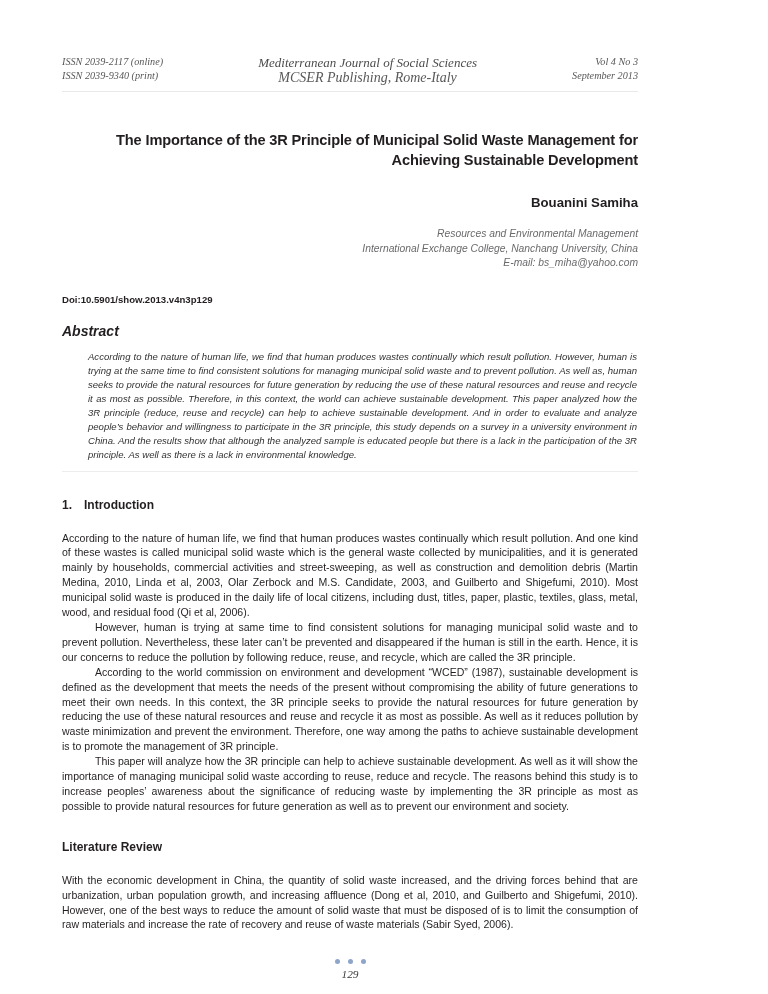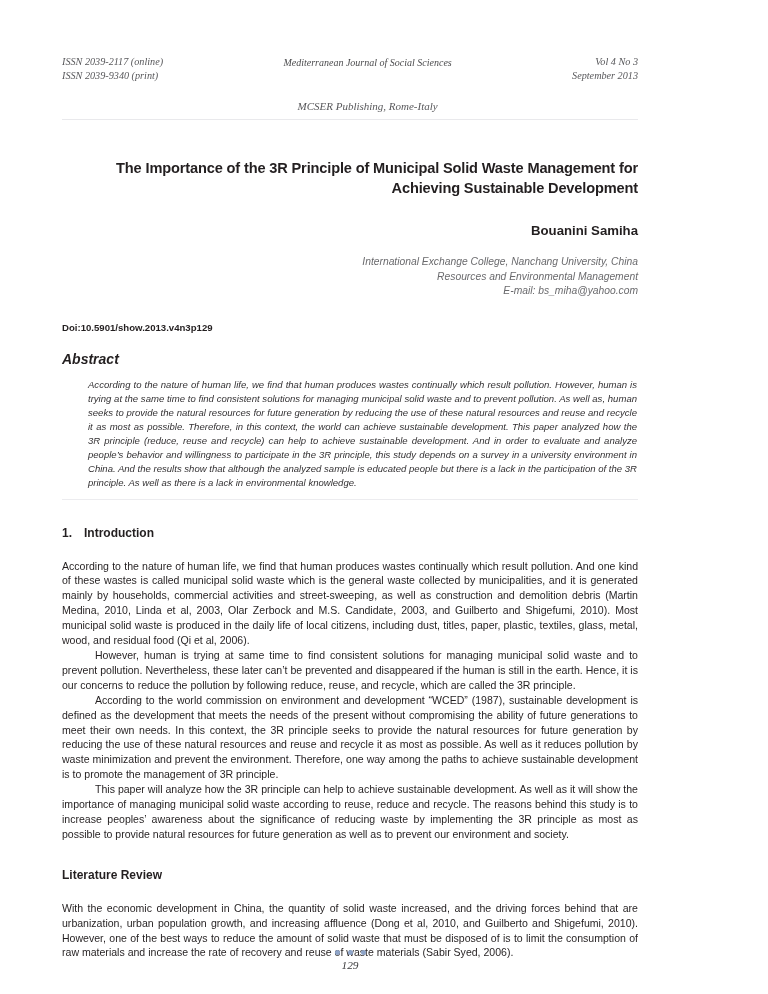--- a/index.html
+++ b/index.html
@@ -32,28 +32,27 @@
     font-family: "Liberation Serif", serif;
     font-style: italic;
     font-size: 10.2px;
     line-height: 14.2px;
     color: #58585b;
   }
   .journal-header .col-left  { text-align: left;  flex: 0 0 auto; }
   .journal-header .col-mid   { text-align: center; flex: 1 1 auto; }
   .journal-header .col-right { text-align: right; flex: 0 0 auto; }
   .journal-header .col-mid .jh-title {
-    font-size: 10px;
+    font-size: 13px;
     line-height: 16px;
     color: #4c4c4e;
   }
   .journal-header .col-mid .jh-pub {
-    font-size: 11px;
+    font-size: 14px;
     line-height: 14px;
-    margin-top: 28px;
   }
   .rule {
     height: 1px;
     background: #e9e9ec;
     margin-top: 6px;
   }
 
   
   .paper-title {
     margin-top: 38px;
@@ -145,21 +144,21 @@
   }
   .gap-intro { height: 26px; }
   .gap-after-head { height: 19px; }
   .gap-section { height: 26px; }
 
   
   .footer {
     position: absolute;
     left: 0;
     right: 0;
-    bottom: 22px;
+    bottom: 13px;
     text-align: center;
   }
   .dots {
     display: flex;
     justify-content: center;
     gap: 8px;
     margin-bottom: 3px;
   }
   .dots span {
     display: block;
@@ -193,22 +192,22 @@
     <div class="col-right">
       <div>Vol 4 No 3</div>
       <div>September 2013</div>
     </div>
   </div>
   <div class="rule"></div>
 
   <div class="paper-title">The Importance of the 3R Principle of Municipal Solid Waste Management for Achieving Sustainable Development</div>
   <div class="author">Bouanini Samiha</div>
   <div class="affiliation">
+    <div>Resources and Environmental Management</div>
     <div>International Exchange College, Nanchang University, China</div>
-    <div>Resources and Environmental Management</div>
     <div>E-mail: bs_miha@yahoo.com</div>
   </div>
 
   <div class="doi">Doi:10.5901/show.2013.v4n3p129</div>
   <div class="abstract-head">Abstract</div>
   <div class="abstract-body">According to the nature of human life, we find that human produces wastes continually which result pollution. However, human is trying at the same time to find consistent solutions for managing municipal solid waste and to prevent pollution. As well as, human seeks to provide the natural resources for future generation by reducing the use of these natural resources and reuse and recycle it as most as possible. Therefore, in this context, the world can achieve sustainable development. This paper analyzed how the 3R principle (reduce, reuse and recycle) can help to achieve sustainable development. And in order to evaluate and analyze people’s behavior and willingness to participate in the 3R principle, this study depends on a survey in a university environment in China. And the results show that although the analyzed sample is educated people but there is a lack in the participation of the 3R principle. As well as there is a lack in environmental knowledge.</div>
 
   <div class="keywords-rule"></div>
 
   <div class="gap-intro"></div>

